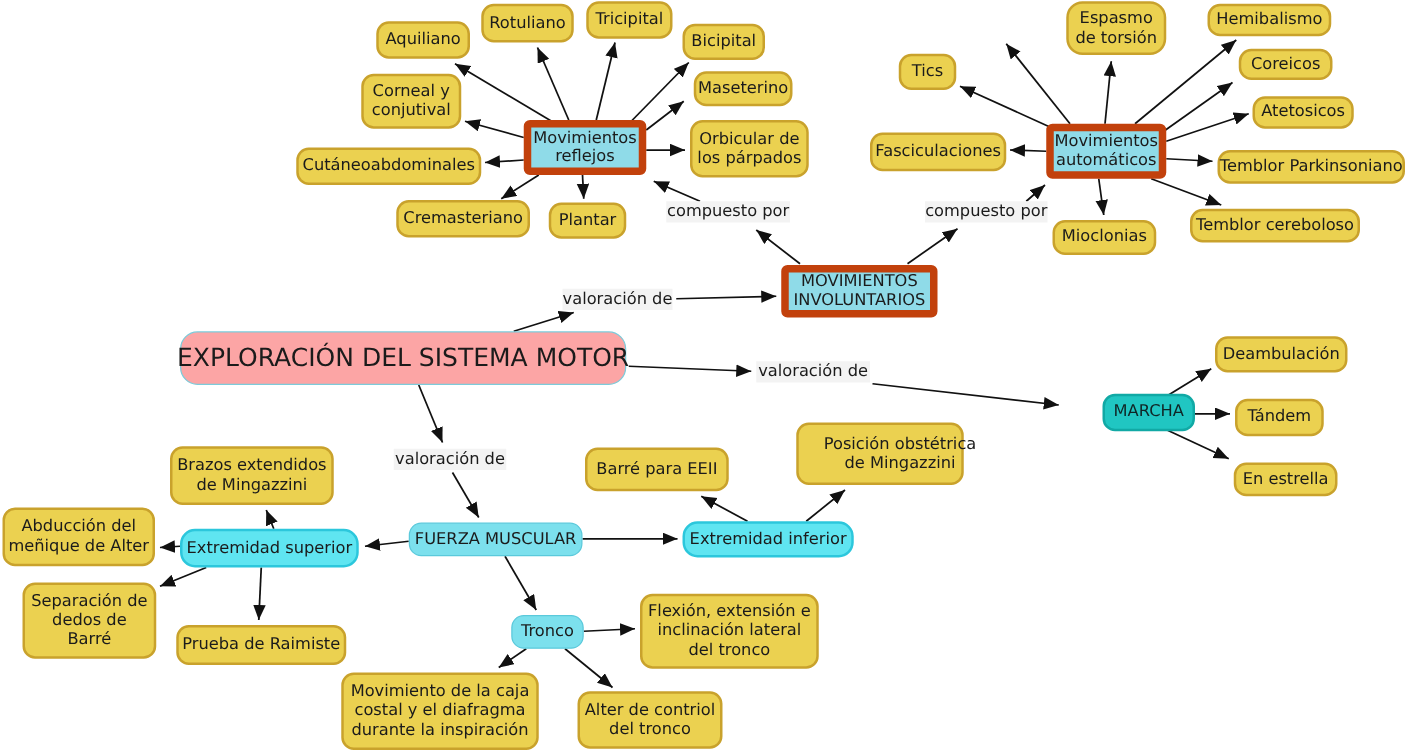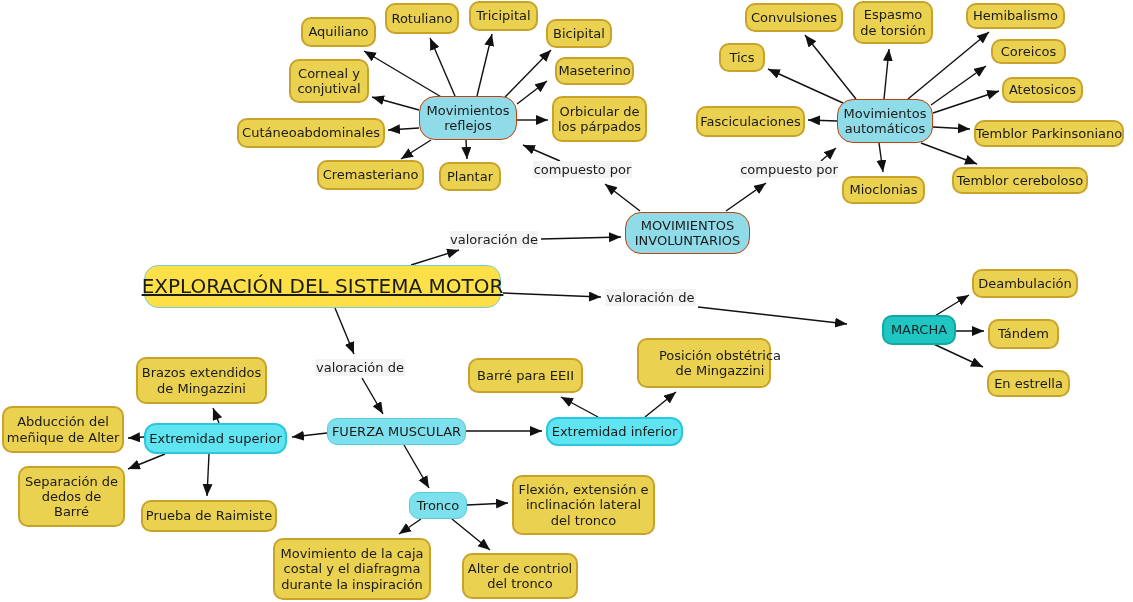--- a/index.html
+++ b/index.html
@@ -15,25 +15,25 @@
     position:absolute;
     display:flex;align-items:center;justify-content:center;
     text-align:center;
     white-space:pre;
     font-size:13px;line-height:1.18;
     color:#1b1b1b;
     box-sizing:border-box;
     padding:1px 4px;
   }
   .y{background:#EBD150;border:2px solid #C9A22C;border-radius:10px;}
-  .b{background:#8FDBE8;border:1px solid #c2410c;border-radius:16px;}
+  .b{background:#8FDBE8;border:6px solid #c2410c;border-radius:5px;}
   .c{background:#5FE5F1;border:2px solid #2CC7DC;border-radius:12px;}
   .c2{background:#7CE0ED;border:1px solid #5BC9DB;border-radius:10px;}
   .t{background:#20C6C2;border:2px solid #11A9A5;border-radius:10px;color:#102626;}
-  .m{background:#fde047;border:1px solid #7CCBDA;border-radius:14px;font-size:20px;text-decoration:underline;}
+  .m{background:#fca5a5;border:1px solid #7CCBDA;border-radius:14px;font-size:20px;}
   .lbl{background:#F3F3F3;border:none;border-radius:0;white-space:nowrap;padding:1px 3px;}
 </style>
 </head>
 <body>
 
 <div id="canvas">
   <svg id="edges" viewBox="0 0 1133 602" xmlns="http://www.w3.org/2000/svg">
     <defs>
       <marker id="arw" markerUnits="userSpaceOnUse" markerWidth="13" markerHeight="11" refX="12" refY="5" orient="auto">
         <path d="M0,0 L12,5 L0,10 z" fill="#111111"></path>
@@ -92,22 +92,21 @@
     <div class="node y" style="left: 289px; top: 59px; width: 80px; height: 44px;">Corneal y
 conjutival</div>
     <div class="node y" style="left: 555px; top: 57px; width: 79px; height: 28px;">Maseterino</div>
     <div class="node y" style="left: 237px; top: 118px; width: 148px; height: 30px;">Cutáneoabdominales</div>
     <div class="node y" style="left: 552px; top: 96px; width: 95px; height: 46px;">Orbicular de
 los párpados</div>
     <div class="node y" style="left: 317px; top: 160px; width: 107px; height: 30px;">Cremasteriano</div>
     <div class="node y" style="left: 439px; top: 162px; width: 62px; height: 29px;">Plantar</div>
     <div class="node b" style="left: 419px; top: 96px; width: 98px; height: 44px;">Movimientos
 reflejos</div>
-    <div class="node y" style="left: 745px; top: 3px; width: 98px; height: 29px;">Convulsiones</div>
-    <div class="node y" style="left: 853px; top: 1px; width: 80px; height: 43px;">Espasmo
+    <div class="node y" style="left: 853px; top: 1px; width: 80px; height: 43px; border-radius: 13px;">Espasmo
 de torsión</div>
     <div class="node y" style="left: 966px; top: 3px; width: 99px; height: 26px;">Hemibalismo</div>
     <div class="node y" style="left: 719px; top: 43px; width: 46px; height: 29px;">Tics</div>
     <div class="node y" style="left: 991px; top: 39px; width: 75px; height: 25px;">Coreicos</div>
     <div class="node y" style="left: 1002px; top: 77px; width: 81px; height: 26px;">Atetosicos</div>
     <div class="node y" style="left: 696px; top: 106px; width: 109px; height: 31px;">Fasciculaciones</div>
     <div class="node y" style="left: 952px; top: 167px; width: 136px; height: 27px;">Temblor cereboloso</div>
     <div class="node y" style="left: 974px; top: 120px; width: 150px; height: 27px;">Temblor Parkinsoniano</div>
     <div class="node y" style="left: 842px; top: 176px; width: 83px; height: 28px;">Mioclonias</div>
     <div class="node b" style="left: 837px; top: 99px; width: 96px; height: 44px;">Movimientos

